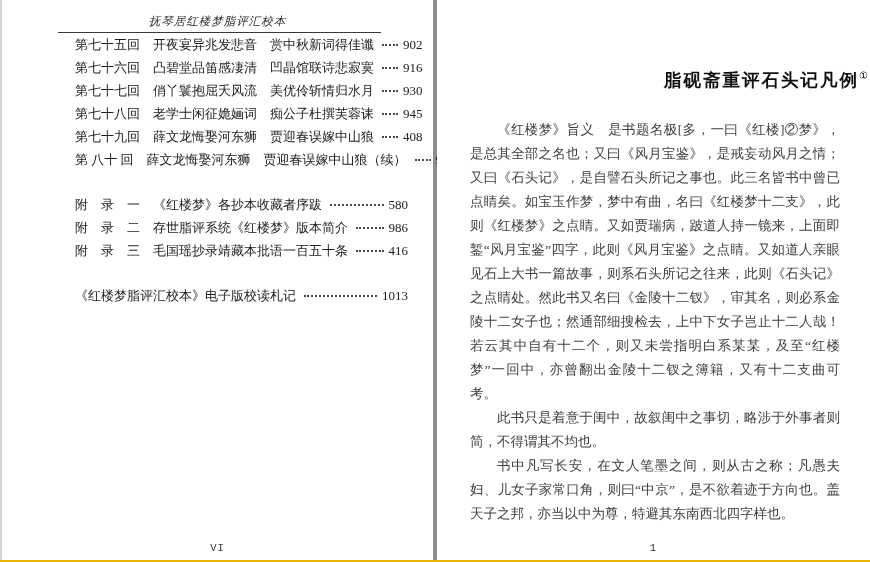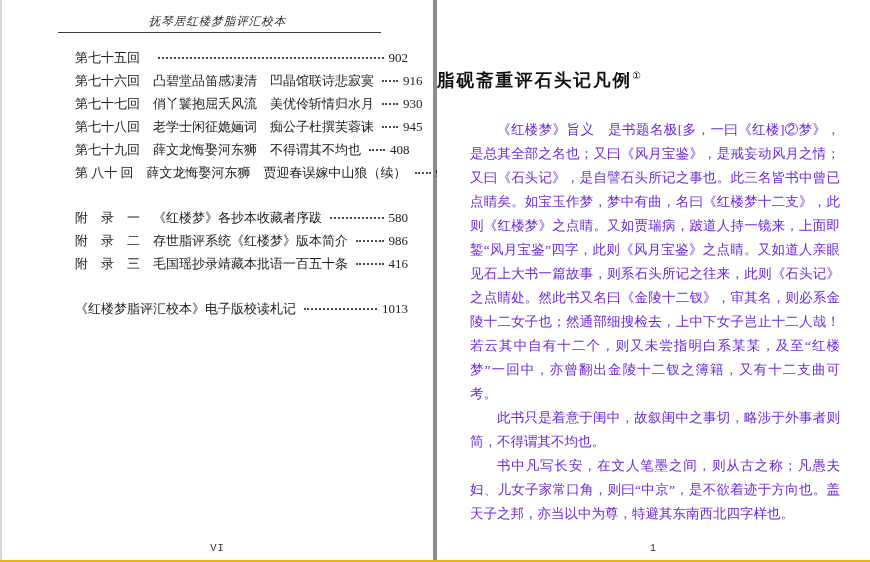--- a/index.html
+++ b/index.html
@@ -18,60 +18,61 @@
   .page.right{flex:1;}
 
   
   .running-header{
     margin-top:14px;text-align:center;font-size:11.5px;font-style:italic;
     letter-spacing:1px;color:#2a2a2a;
   }
   .header-rule{
     height:0;border-top:1.5px solid #3a3a3a;margin:3px 52px 0 56px;
   }
-  .toc{margin:16px 25px 0 73px;font-size:13px;}
+  .toc{margin:3px 25px 0 73px;font-size:13px;}
   .toc-row{display:flex;align-items:baseline;height:23px;white-space:nowrap;}
   .toc-ch{flex:0 0 auto;margin-right:13px;}
   .toc-title{flex:0 0 auto;margin-right:3px;}
   .leader{
     flex:1 1 auto;min-width:16px;margin:0 5px;position:relative;top:-3px;
     border-bottom:2px dotted #4a4a4a;
   }
   .toc-page{flex:0 0 auto;text-align:right;}
   .toc-gap{height:22px;}
   .folio{
     position:absolute;bottom:6px;left:0;right:0;text-align:center;
     font-size:10.5px;color:#333;letter-spacing:1px;font-family:Liberation Mono, monospace;
   }
 
   
   .chapter-title{
-    margin:68px 0 0 0;text-align:left;font-size:17.5px;font-weight:bold;
+    margin:68px 0 0 0;text-align:right;font-size:17.5px;font-weight:bold;
     letter-spacing:2px;color:#111;
   }
   .chapter-title sup{font-size:10px;font-weight:normal;}
   .bodytext{
     margin:26px 30px 0 33px;max-height:412px;overflow:hidden;
-    font-size:13.5px;line-height:24px;text-align:justify;color:#6d28d9;
+    font-size:13.5px;line-height:24px;text-align:justify;color:#404040;
   }
   .bodytext p{margin:0;text-indent:2em;}
 </style>
 </head>
 <body>
 
 <div class="spread">
 
   <div class="page left">
     <div class="running-header">抚琴居红楼梦脂评汇校本</div>
     <div class="header-rule"></div>
 
     <div class="toc">
 
       <div class="toc-row">
         <span class="toc-ch">第七十五回</span>
+        <span class="toc-title">开夜宴异兆发悲音　赏中秋新词得佳谶</span>
         <span class="leader"></span>
         <span class="toc-page">902</span>
       </div>
       <div class="toc-row">
         <span class="toc-ch">第七十六回</span>
         <span class="toc-title">凸碧堂品笛感凄清　凹晶馆联诗悲寂寞</span>
         <span class="leader"></span>
         <span class="toc-page">916</span>
       </div>
       <div class="toc-row">
@@ -81,21 +82,21 @@
         <span class="toc-page">930</span>
       </div>
       <div class="toc-row">
         <span class="toc-ch">第七十八回</span>
         <span class="toc-title">老学士闲征姽婳词　痴公子杜撰芙蓉诔</span>
         <span class="leader"></span>
         <span class="toc-page">945</span>
       </div>
       <div class="toc-row">
         <span class="toc-ch">第七十九回</span>
-        <span class="toc-title">薛文龙悔娶河东狮　不得谓其不均也</span>
+        <span class="toc-title">薛文龙悔娶河东狮　贾迎春误嫁中山狼</span>
         <span class="leader"></span>
         <span class="toc-page">408</span>
       </div>
       <div class="toc-row">
         <span class="toc-ch">第 八十 回</span>
         <span class="toc-title">薛文龙悔娶河东狮　贾迎春误嫁中山狼（续）</span>
         <span class="leader"></span>
         <span class="toc-page">971</span>
       </div>
 

